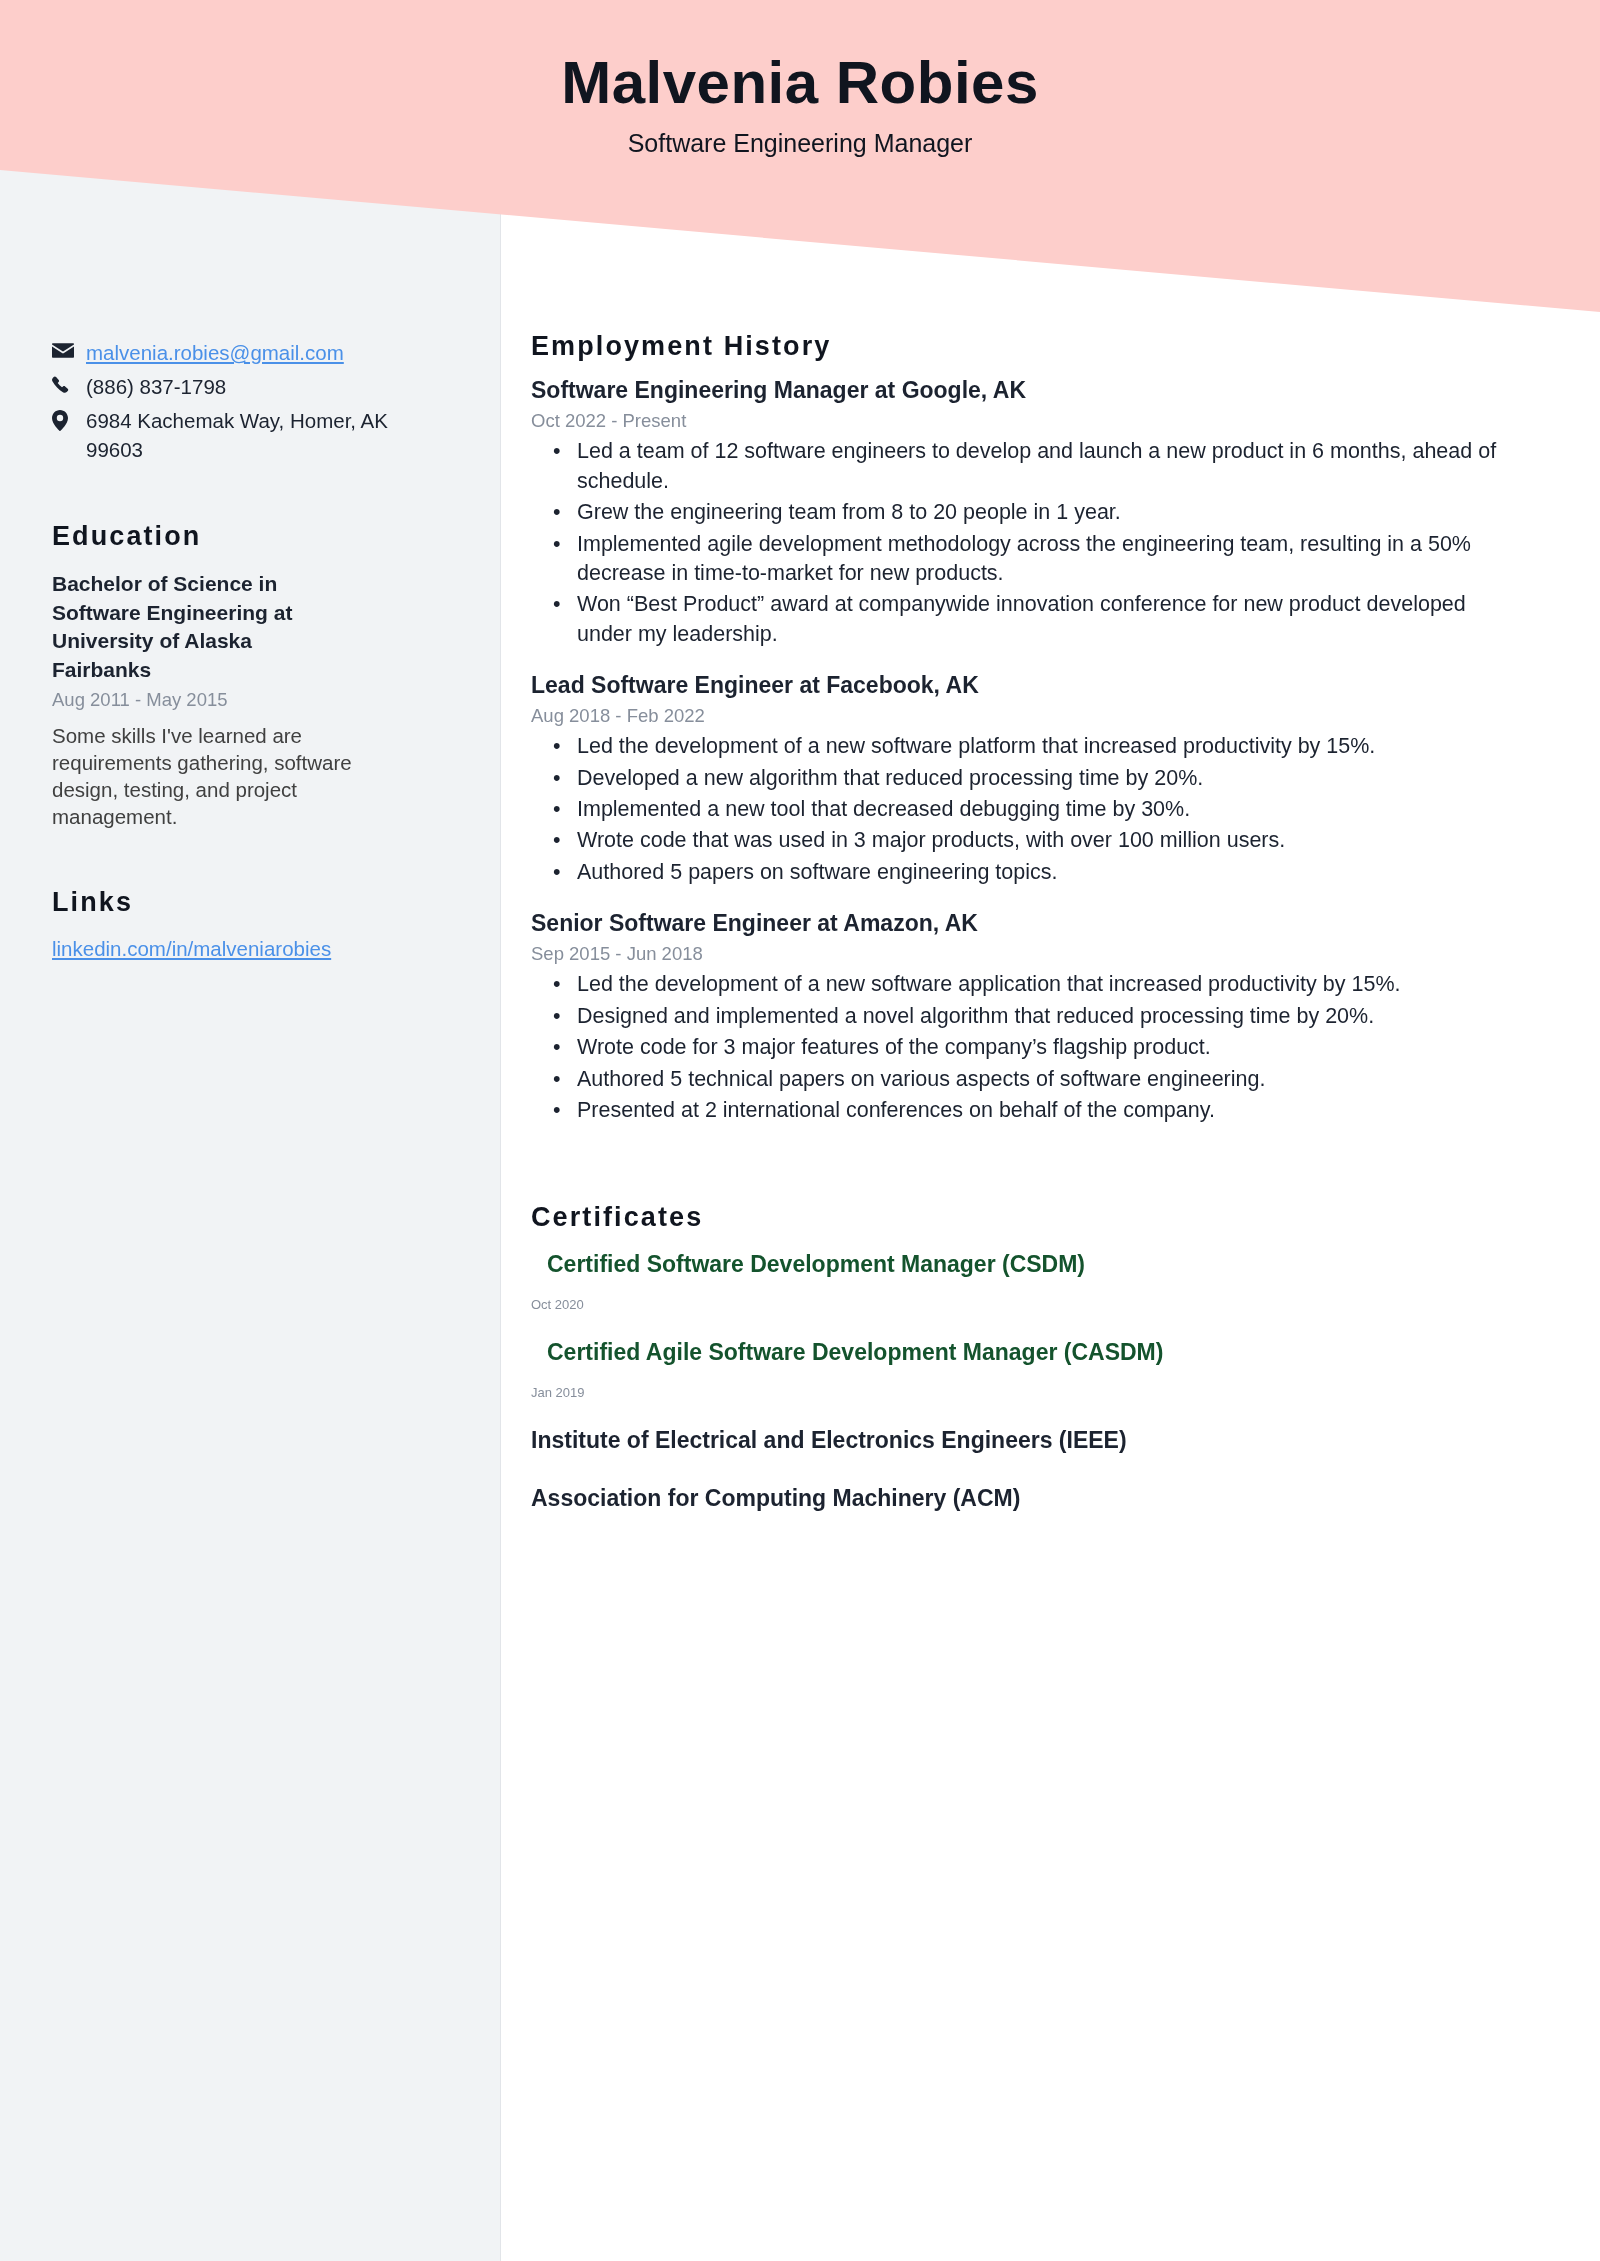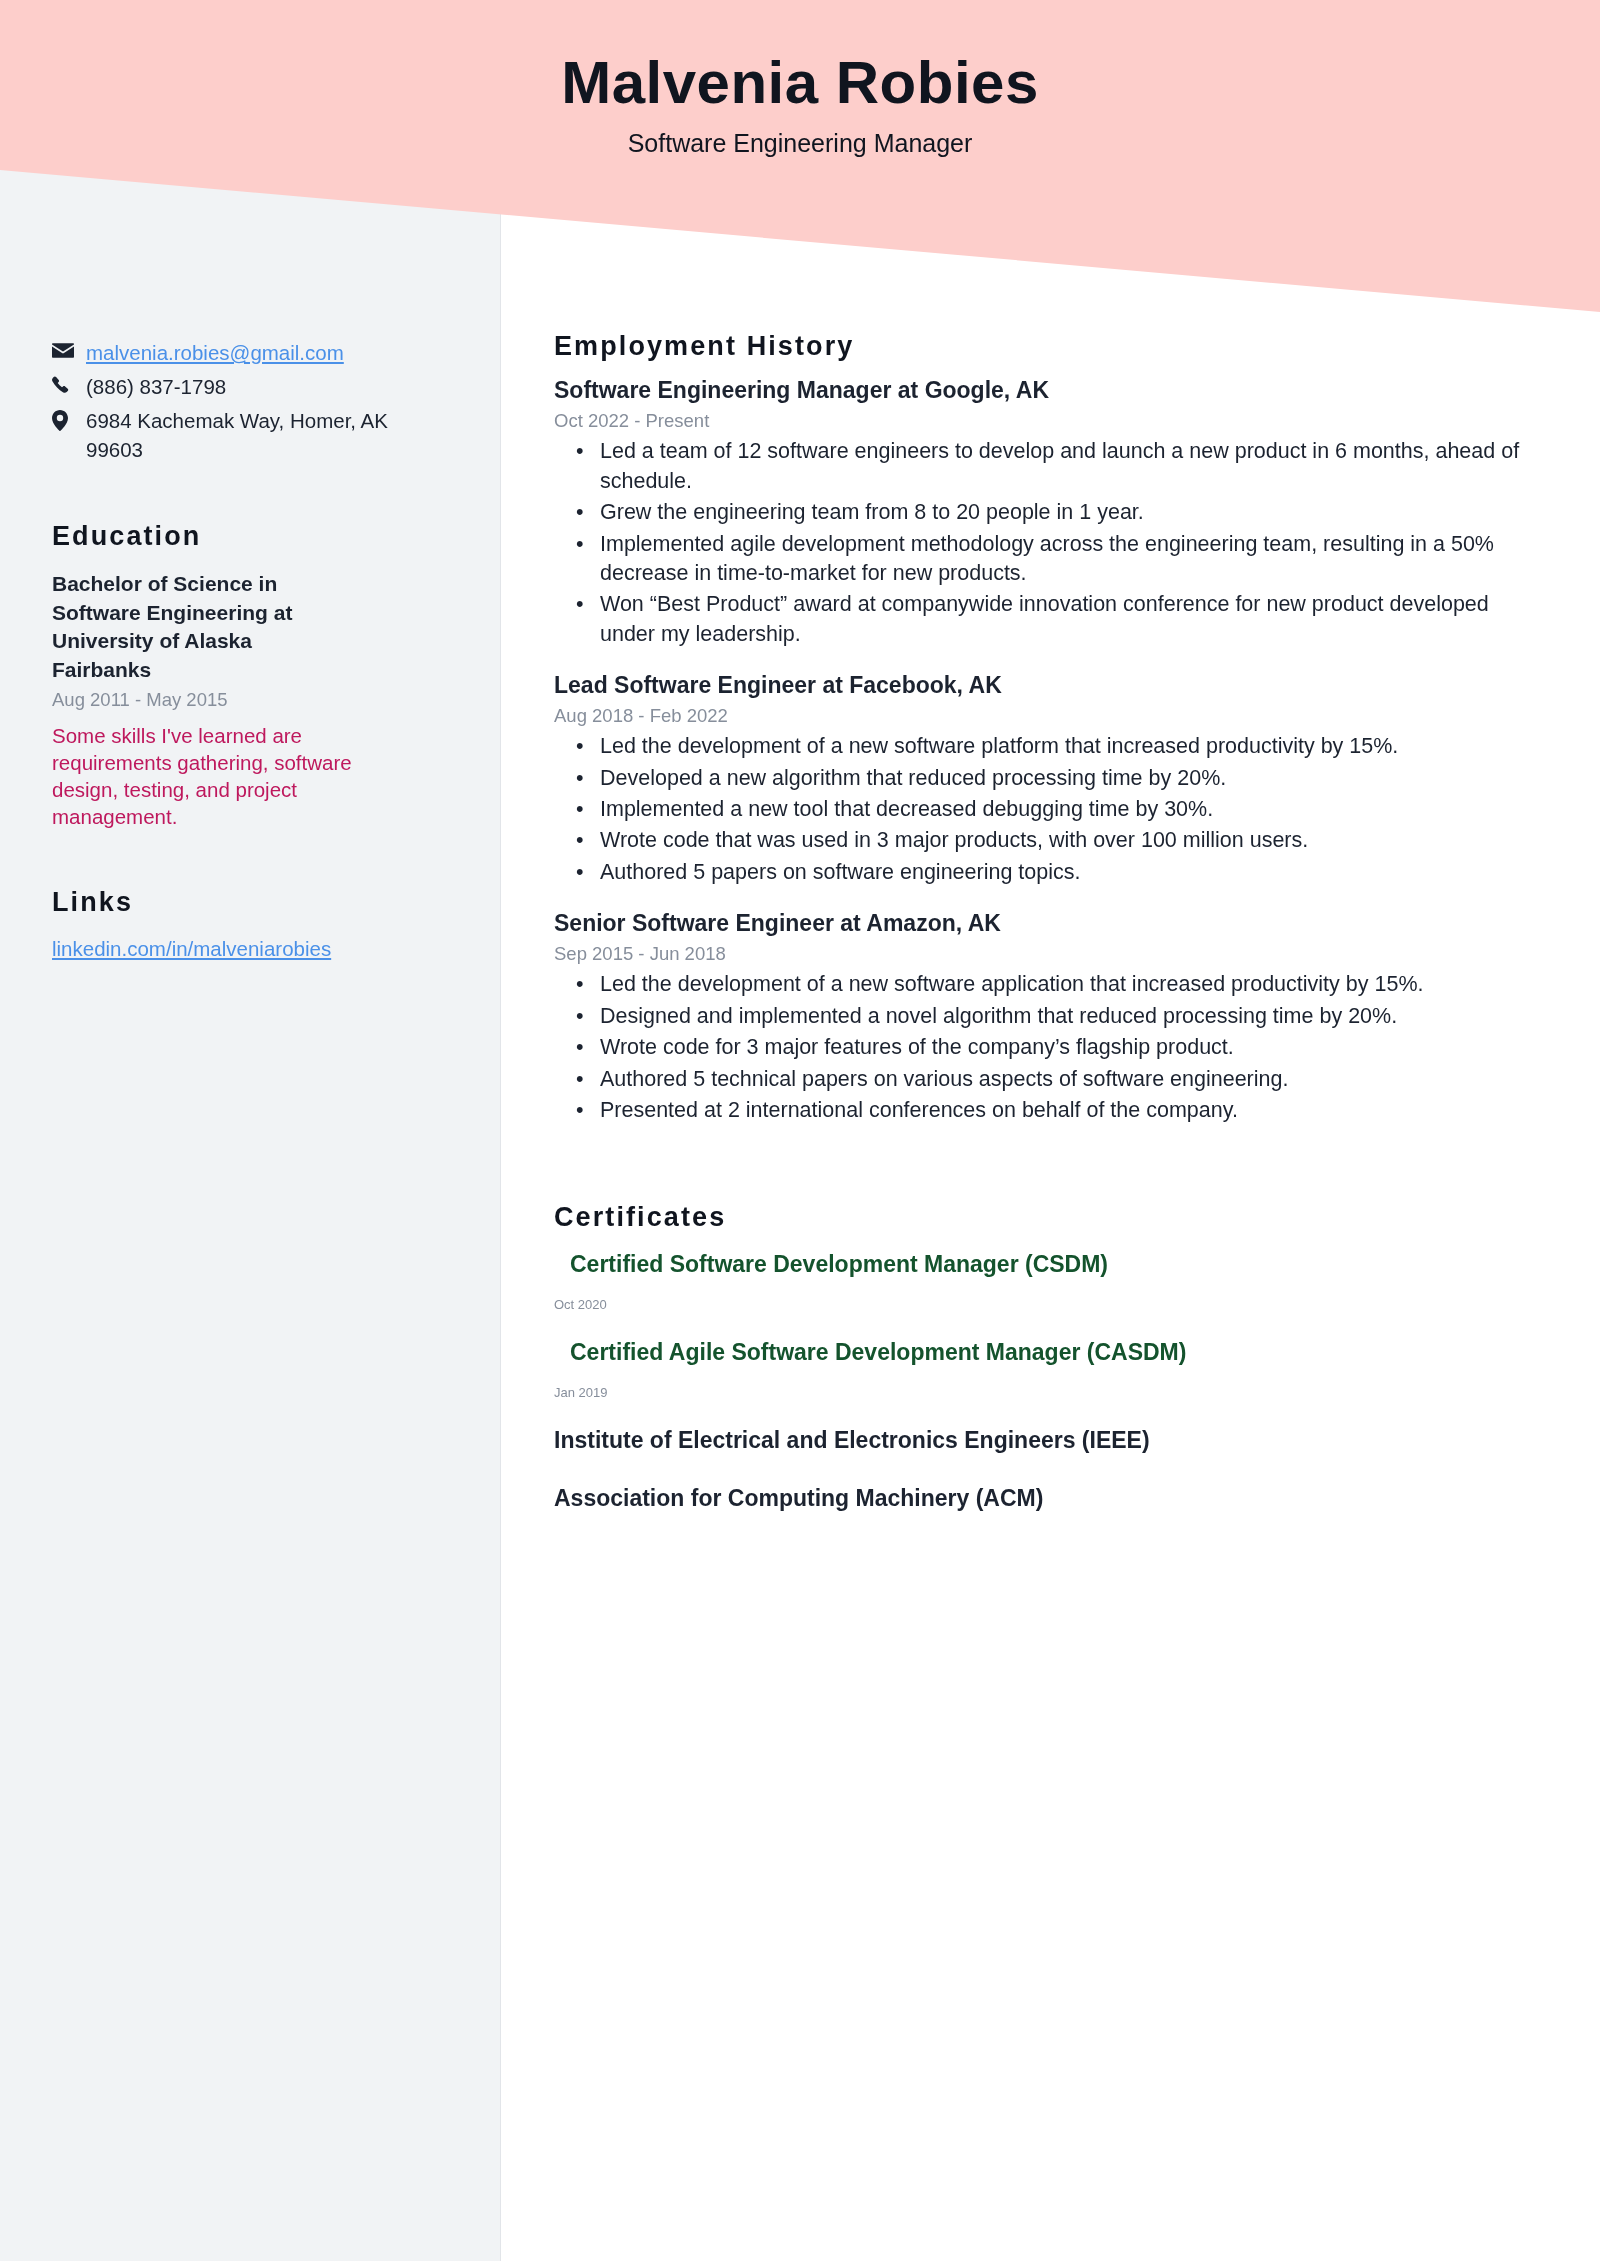--- a/index.html
+++ b/index.html
@@ -146,37 +146,37 @@
     margin: 0;
   }
   .edu-date {
     font-size: 18.5px;
     color: #868e9b;
     margin: 2px 0 0 0;
     line-height: 1.4;
   }
   .edu-desc {
     font-size: 20.5px;
-    color: #be185d;
+    color: #404040;
     line-height: 1.32;
     margin: 9px 0 0 0;
     max-width: 300px;
   }
 
   .links-block { margin-top: 0; }
   .link-url {
     font-size: 20.5px;
     line-height: 1.4;
     display: inline-block;
   }
 
   
   .main {
     position: absolute;
-    left: 554px;
+    left: 531px;
     top: 330px;
     width: 986px;
     z-index: 4;
   }
 
   .main-heading {
     font-size: 27px;
     font-weight: 700;
     color: #10151f;
     letter-spacing: 2.1px;

